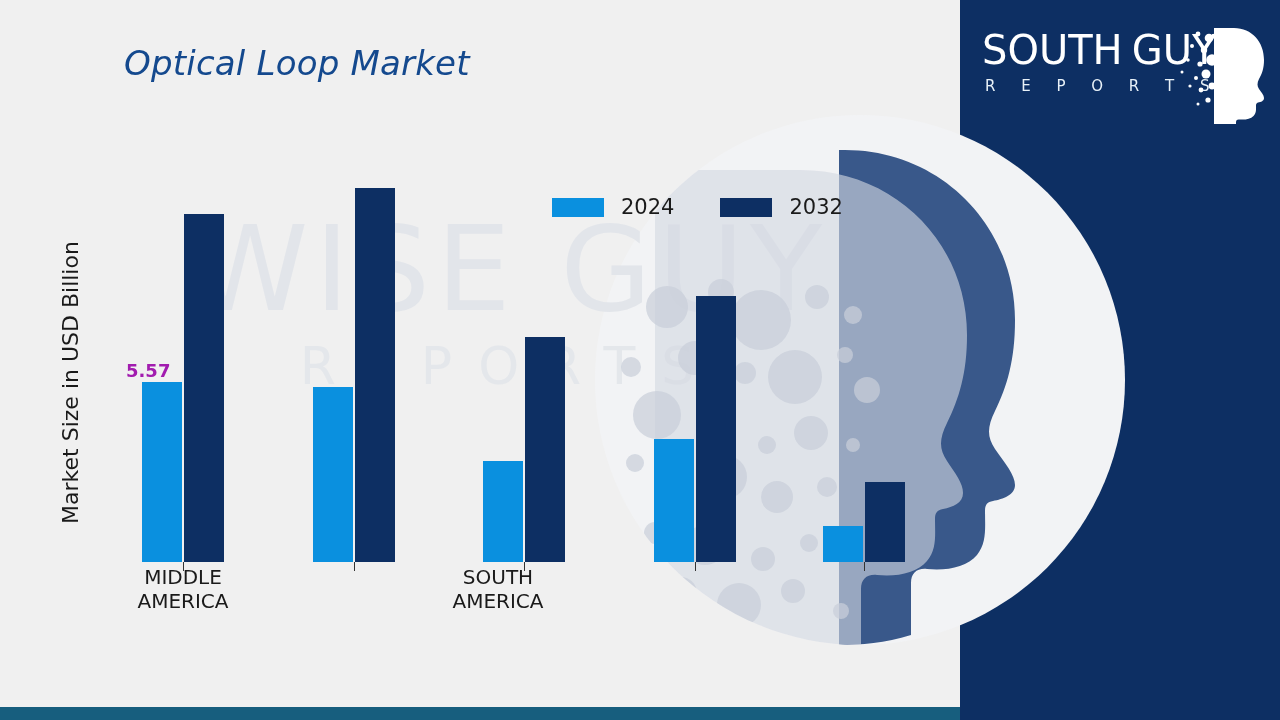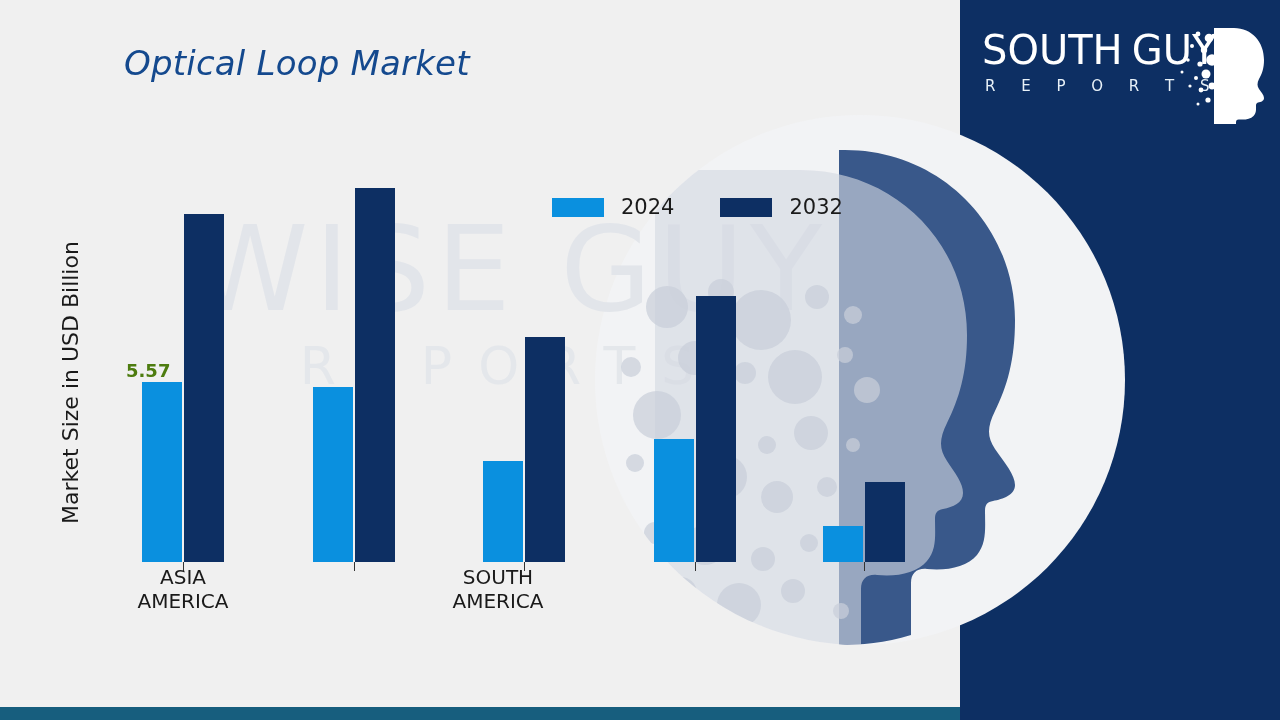--- a/index.html
+++ b/index.html
@@ -78,21 +78,21 @@
   }
 
   .legend{ position:absolute; left:552px; top:195px; display:flex; align-items:center; gap:46px; }
   .legend-item{ display:flex; align-items:center; gap:17px; }
   .legend-swatch{ width:52px; height:19px; }
   .legend-label{ font-size:21px; color:#1A1A1A; }
 
   .plot{ position:absolute; left:0; top:0; width:960px; height:720px; }
   .bar{ position:absolute; bottom:158px; }
   .bar-value{
-    position:absolute; font-size:18px; font-weight:bold; color:#4d7c0f;
+    position:absolute; font-size:18px; font-weight:bold; color:#a21caf;
     white-space:nowrap;
   }
   .cat-label{
     position:absolute; top:566px; font-size:20px; color:#1A1A1A;
     text-align:center; line-height:1.18; white-space:pre-line;
   }
   .tick{ position:absolute; top:562px; width:1px; height:9px; background:#333; }
 </style>
 </head>
 <body>
@@ -170,21 +170,21 @@
       <div class="legend-item">
         <span class="legend-swatch" id="sw1" style="background: rgb(13, 47, 99);"></span>
         <span class="legend-label">2032</span>
       </div>
     </div>
 
     <div class="plot" id="plot">
         <div class="bar" style="left: 142px; width: 40px; height: 180.022px; background: rgb(10, 144, 223);"></div>
         <div class="bar" style="left: 184px; width: 40px; height: 348.41px; background: rgb(13, 47, 99);"></div>
         <div class="tick" style="left: 183px;"></div>
-        <div class="cat-label" style="left: 93px; width: 180px;">ASIA
+        <div class="cat-label" style="left: 93px; width: 180px;">MIDDLE
 AMERICA</div>
         <div class="bar" style="left: 312.5px; width: 40px; height: 175.174px; background: rgb(10, 144, 223);"></div>
         <div class="bar" style="left: 354.5px; width: 40px; height: 373.619px; background: rgb(13, 47, 99);"></div>
         <div class="tick" style="left: 353.5px;"></div>
         <div class="bar" style="left: 483px; width: 40px; height: 100.838px; background: rgb(10, 144, 223);"></div>
         <div class="bar" style="left: 525px; width: 40px; height: 224.947px; background: rgb(13, 47, 99);"></div>
         <div class="tick" style="left: 524px;"></div>
         <div class="cat-label" style="left: 408px; width: 180px;">SOUTH
 AMERICA</div>
         <div class="bar" style="left: 653.5px; width: 40px; height: 123.462px; background: rgb(10, 144, 223);"></div>

